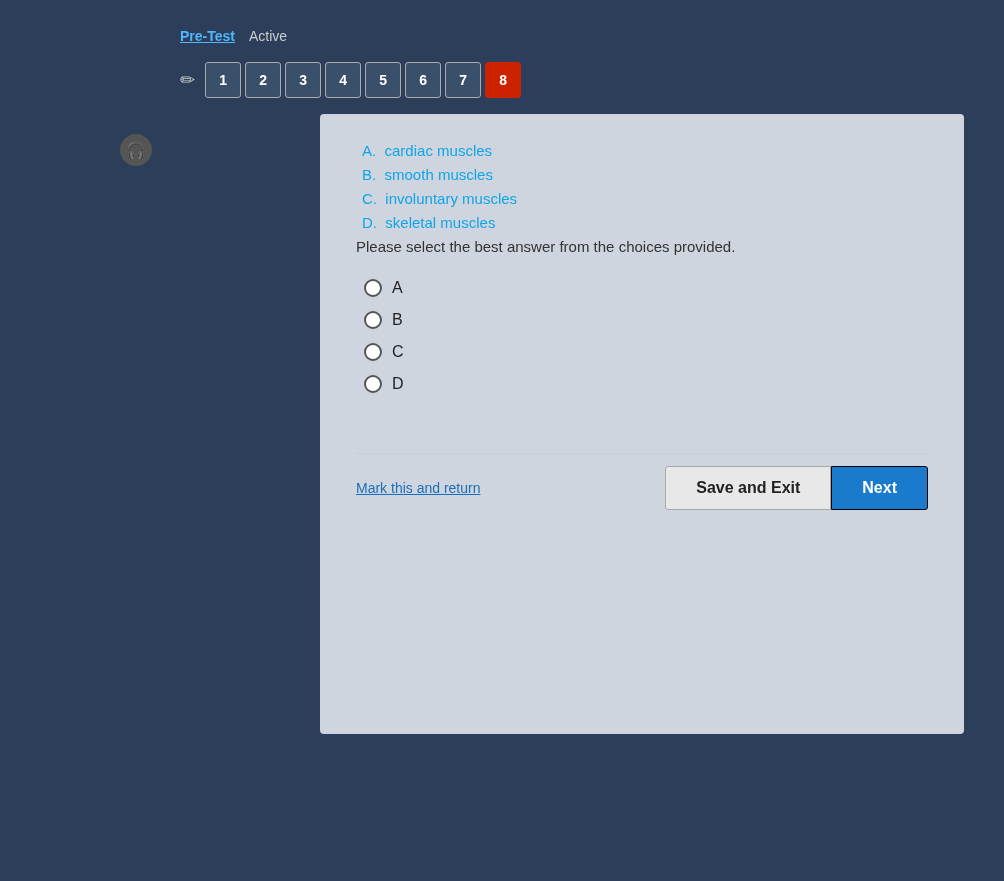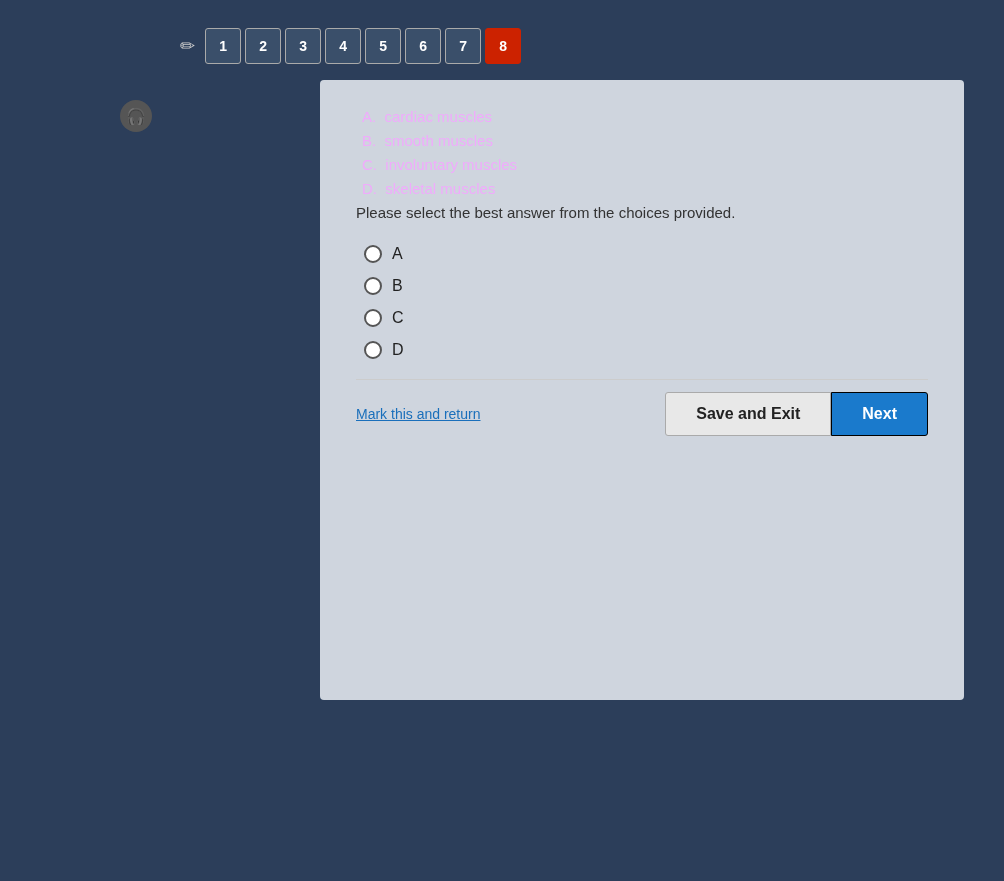--- a/index.html
+++ b/index.html
@@ -111,21 +111,21 @@
     }
 
     .underline-blank {
       border-bottom: 2px solid #111;
       display: inline-block;
       width: 140px;
     }
 
     .answer-choice {
       font-size: 15px;
-      color: #f0abfc;
+      color: #0ea5e9;
       margin-bottom: 7px;
       padding-left: 6px;
     }
 
     .instruction-text {
       font-size: 15px;
       color: #333;
       margin-bottom: 24px;
     }
 
@@ -152,21 +152,21 @@
       border: 2px solid #555;
       background: white;
       display: inline-block;
       flex-shrink: 0;
     }
 
     .bottom-bar {
       display: flex;
       align-items: center;
       justify-content: space-between;
-      margin-top: 20px;
+      margin-top: 60px;
       padding-top: 12px;
       border-top: 1px solid #ccc;
     }
 
     .mark-return-link {
       color: #1a6fbb;
       font-size: 14px;
       text-decoration: underline;
       cursor: pointer;
     }
@@ -196,20 +196,24 @@
       font-weight: bold;
       padding: 12px 30px;
       cursor: pointer;
       border-radius: 0 3px 3px 0;
     }
   </style>
 </head>
 <body>
 
 <div class="header-area">
+  <div class="subtitle-row">
+    <span class="pre-test-label">Pre-Test</span>
+    <span class="active-label">Active</span>
+  </div>
 
   <div class="question-nav-row">
     <span class="pencil-icon">✏</span>
     <div class="nav-btn">1</div>
     <div class="nav-btn">2</div>
     <div class="nav-btn">3</div>
     <div class="nav-btn">4</div>
     <div class="nav-btn">5</div>
     <div class="nav-btn">6</div>
     <div class="nav-btn">7</div>

